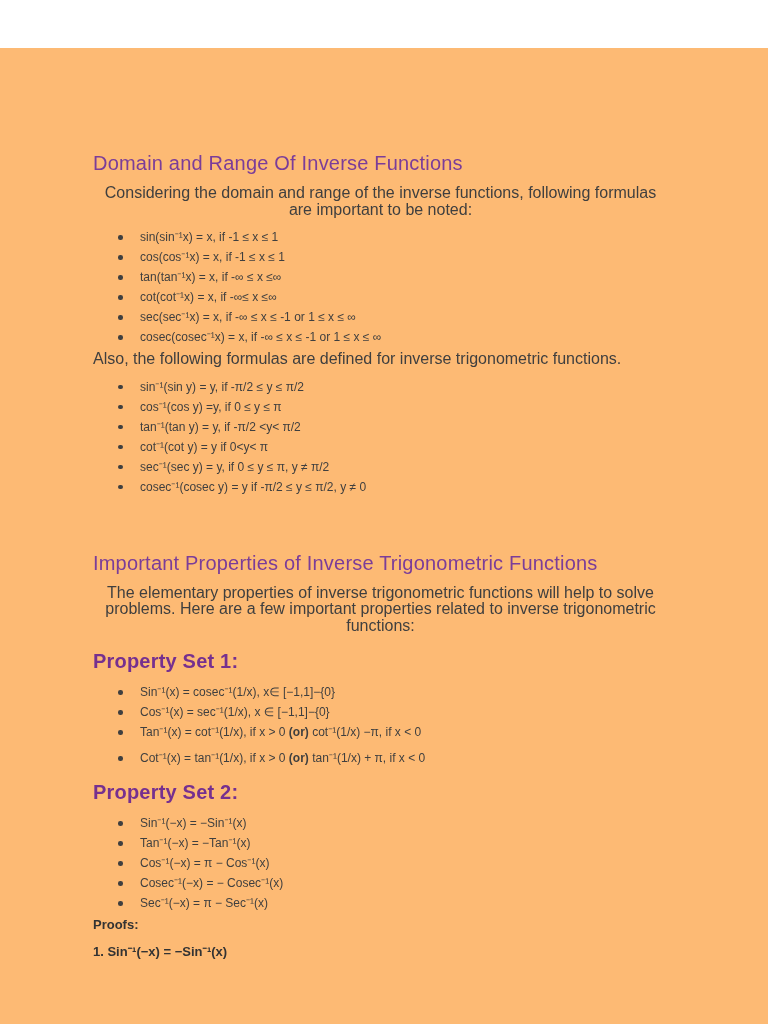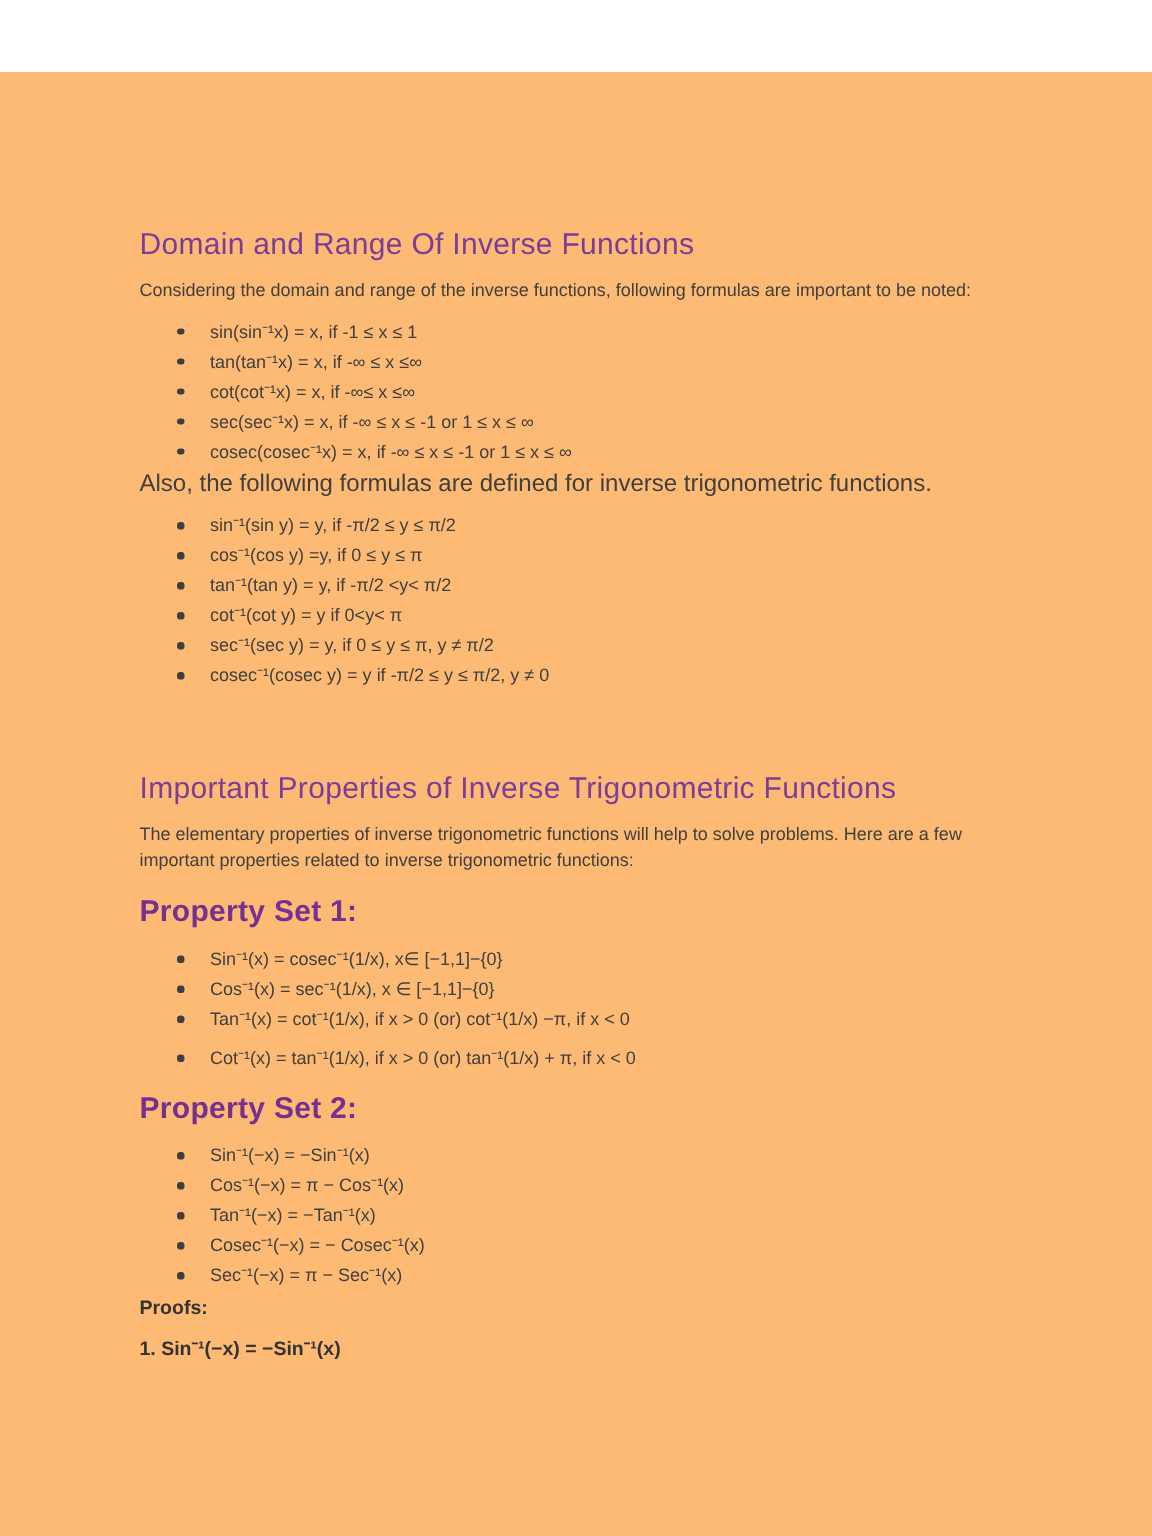--- a/index.html
+++ b/index.html
@@ -24,24 +24,25 @@
     font-family: "Liberation Sans", sans-serif;
     font-size: 20px;
     font-weight: 400;
     color: #7b3d99;
     margin: 0;
     letter-spacing: 0.2px;
   }
   .h1-first { padding-top: 104px; }
   .h1-second { margin-top: 58px; }
   p.body-text {
-    font-size: 12px;
+    font-size: 16px;
     line-height: 16.5px;
     color: #3f3f3f;
     margin: 10px 0 0 0;
+    text-align: center;
   }
   p.also-text {
     font-size: 16px;
     line-height: 16.5px;
     color: #3f3f3f;
     margin: 4px 0 0 0;
   }
   h2.property-heading {
     font-size: 20px;
     font-weight: 700;
@@ -66,21 +67,21 @@
     content: "";
     position: absolute;
     left: 25px;
     top: 4px;
     width: 4.5px;
     height: 4.5px;
     border-radius: 50%;
     background: #3f3f3f;
   }
   ul.formula-list li.gap-top { margin-top: 13px; }
-  .bold-or { font-weight: 400; }
+  .bold-or { font-weight: 700; }
   .proofs-label {
     font-size: 13px;
     font-weight: 700;
     color: #333333;
     margin: 6px 0 0 0;
   }
   .proof-title {
     font-size: 13px;
     font-weight: 700;
     color: #333333;
@@ -92,20 +93,21 @@
 
 <div class="page">
   <div class="content">
 
     <h1 class="h1-first">Domain and Range Of Inverse Functions</h1>
 
     <p class="body-text">Considering the domain and range of the inverse functions, following formulas are important to be noted:</p>
 
     <ul class="formula-list">
       <li><span>sin(sin⁻¹x) = x, if -1 ≤ x ≤ 1</span></li>
+      <li><span>cos(cos⁻¹x) = x, if -1 ≤ x ≤ 1</span></li>
       <li><span>tan(tan⁻¹x) = x, if -∞ ≤ x ≤∞</span></li>
       <li><span>cot(cot⁻¹x) = x, if -∞≤ x ≤∞</span></li>
       <li><span>sec(sec⁻¹x) = x, if -∞ ≤ x ≤ -1 or 1 ≤ x ≤ ∞</span></li>
       <li><span>cosec(cosec⁻¹x) = x, if -∞ ≤ x ≤ -1 or 1 ≤ x ≤ ∞</span></li>
     </ul>
 
     <p class="also-text">Also, the following formulas are defined for inverse trigonometric functions.</p>
 
     <ul class="formula-list">
       <li><span>sin⁻¹(sin y) = y, if -π/2 ≤ y ≤ π/2</span></li>
@@ -126,22 +128,22 @@
       <li><span>Sin⁻¹(x) = cosec⁻¹(1/x), x∈ [−1,1]−{0}</span></li>
       <li><span>Cos⁻¹(x) = sec⁻¹(1/x), x ∈ [−1,1]−{0}</span></li>
       <li><span>Tan⁻¹(x) = cot⁻¹(1/x), if x &gt; 0 </span><span class="bold-or">(or)</span><span> cot⁻¹(1/x) −π, if x &lt; 0</span></li>
       <li class="gap-top"><span>Cot⁻¹(x) = tan⁻¹(1/x), if x &gt; 0 </span><span class="bold-or">(or)</span><span> tan⁻¹(1/x) + π, if x &lt; 0</span></li>
     </ul>
 
     <h2 class="property-heading">Property Set 2:</h2>
 
     <ul class="formula-list">
       <li><span>Sin⁻¹(−x) = −Sin⁻¹(x)</span></li>
+      <li><span>Tan⁻¹(−x) = −Tan⁻¹(x)</span></li>
       <li><span>Cos⁻¹(−x) = π − Cos⁻¹(x)</span></li>
-      <li><span>Tan⁻¹(−x) = −Tan⁻¹(x)</span></li>
       <li><span>Cosec⁻¹(−x) = − Cosec⁻¹(x)</span></li>
       <li><span>Sec⁻¹(−x) = π − Sec⁻¹(x)</span></li>
     </ul>
 
     <p class="proofs-label">Proofs:</p>
 
     <p class="proof-title">1. Sin⁻¹(−x) = −Sin⁻¹(x)</p>
 
   </div>
 </div>

